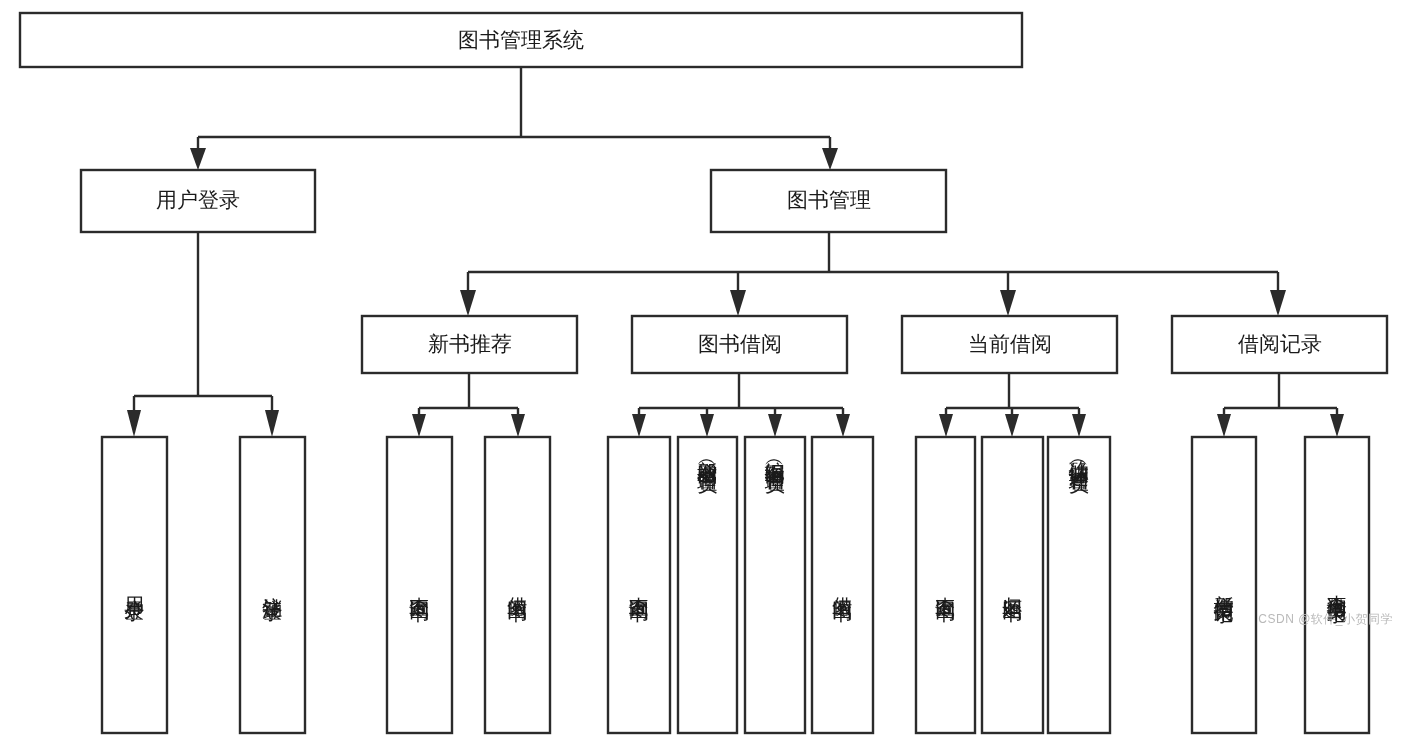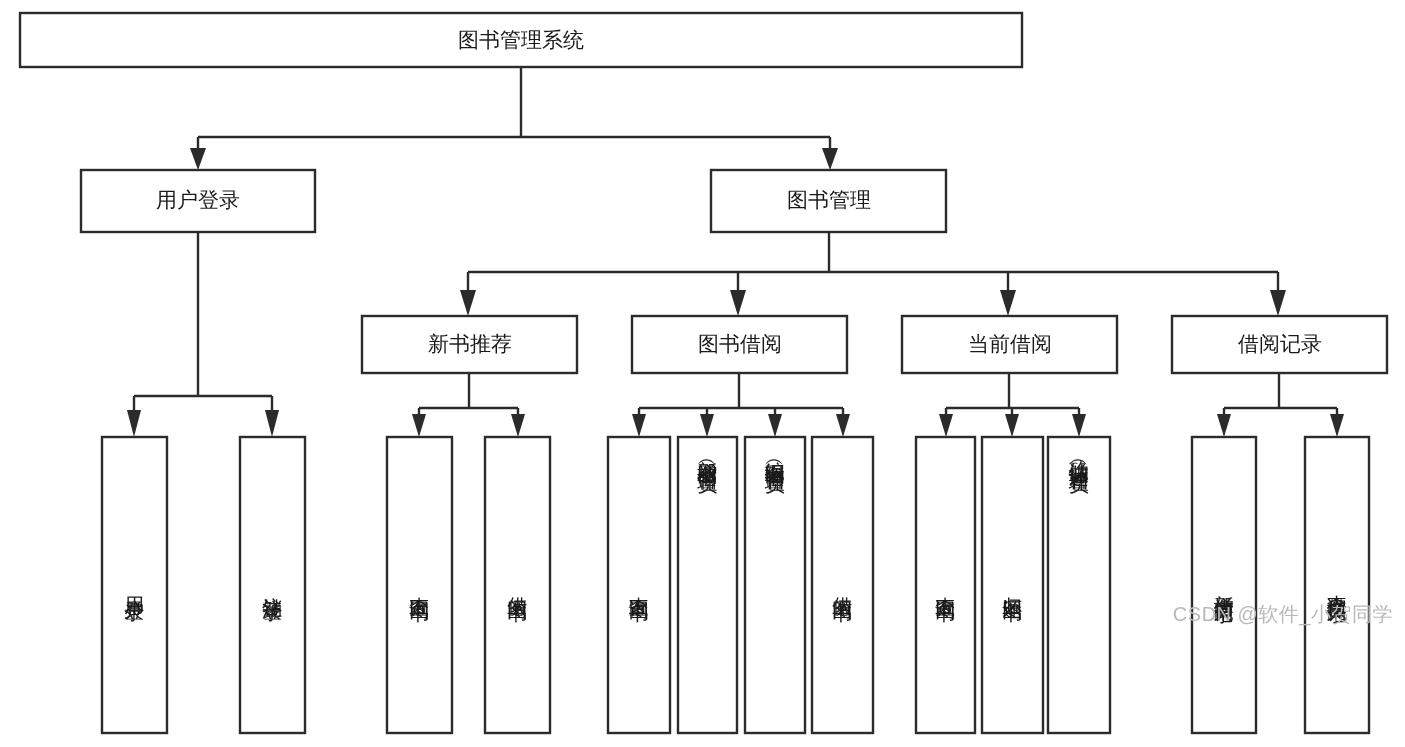--- a/index.html
+++ b/index.html
@@ -64,21 +64,21 @@
     line-height: 1.12;
     letter-spacing: 2px;
     color: #1a1a1a;
     white-space: nowrap;
   }
   #watermark {
     position: absolute;
     right: 12px;
     bottom: 6px;
     font-family: "Liberation Sans", "DejaVu Sans", sans-serif;
-    font-size: 20px;
+    font-size: 12px;
     color: #b9b9b9;
     letter-spacing: 0.5px;
     white-space: nowrap;
   }
 </style>
 </head>
 <body>
 
 <div id="diagram-root">
 

